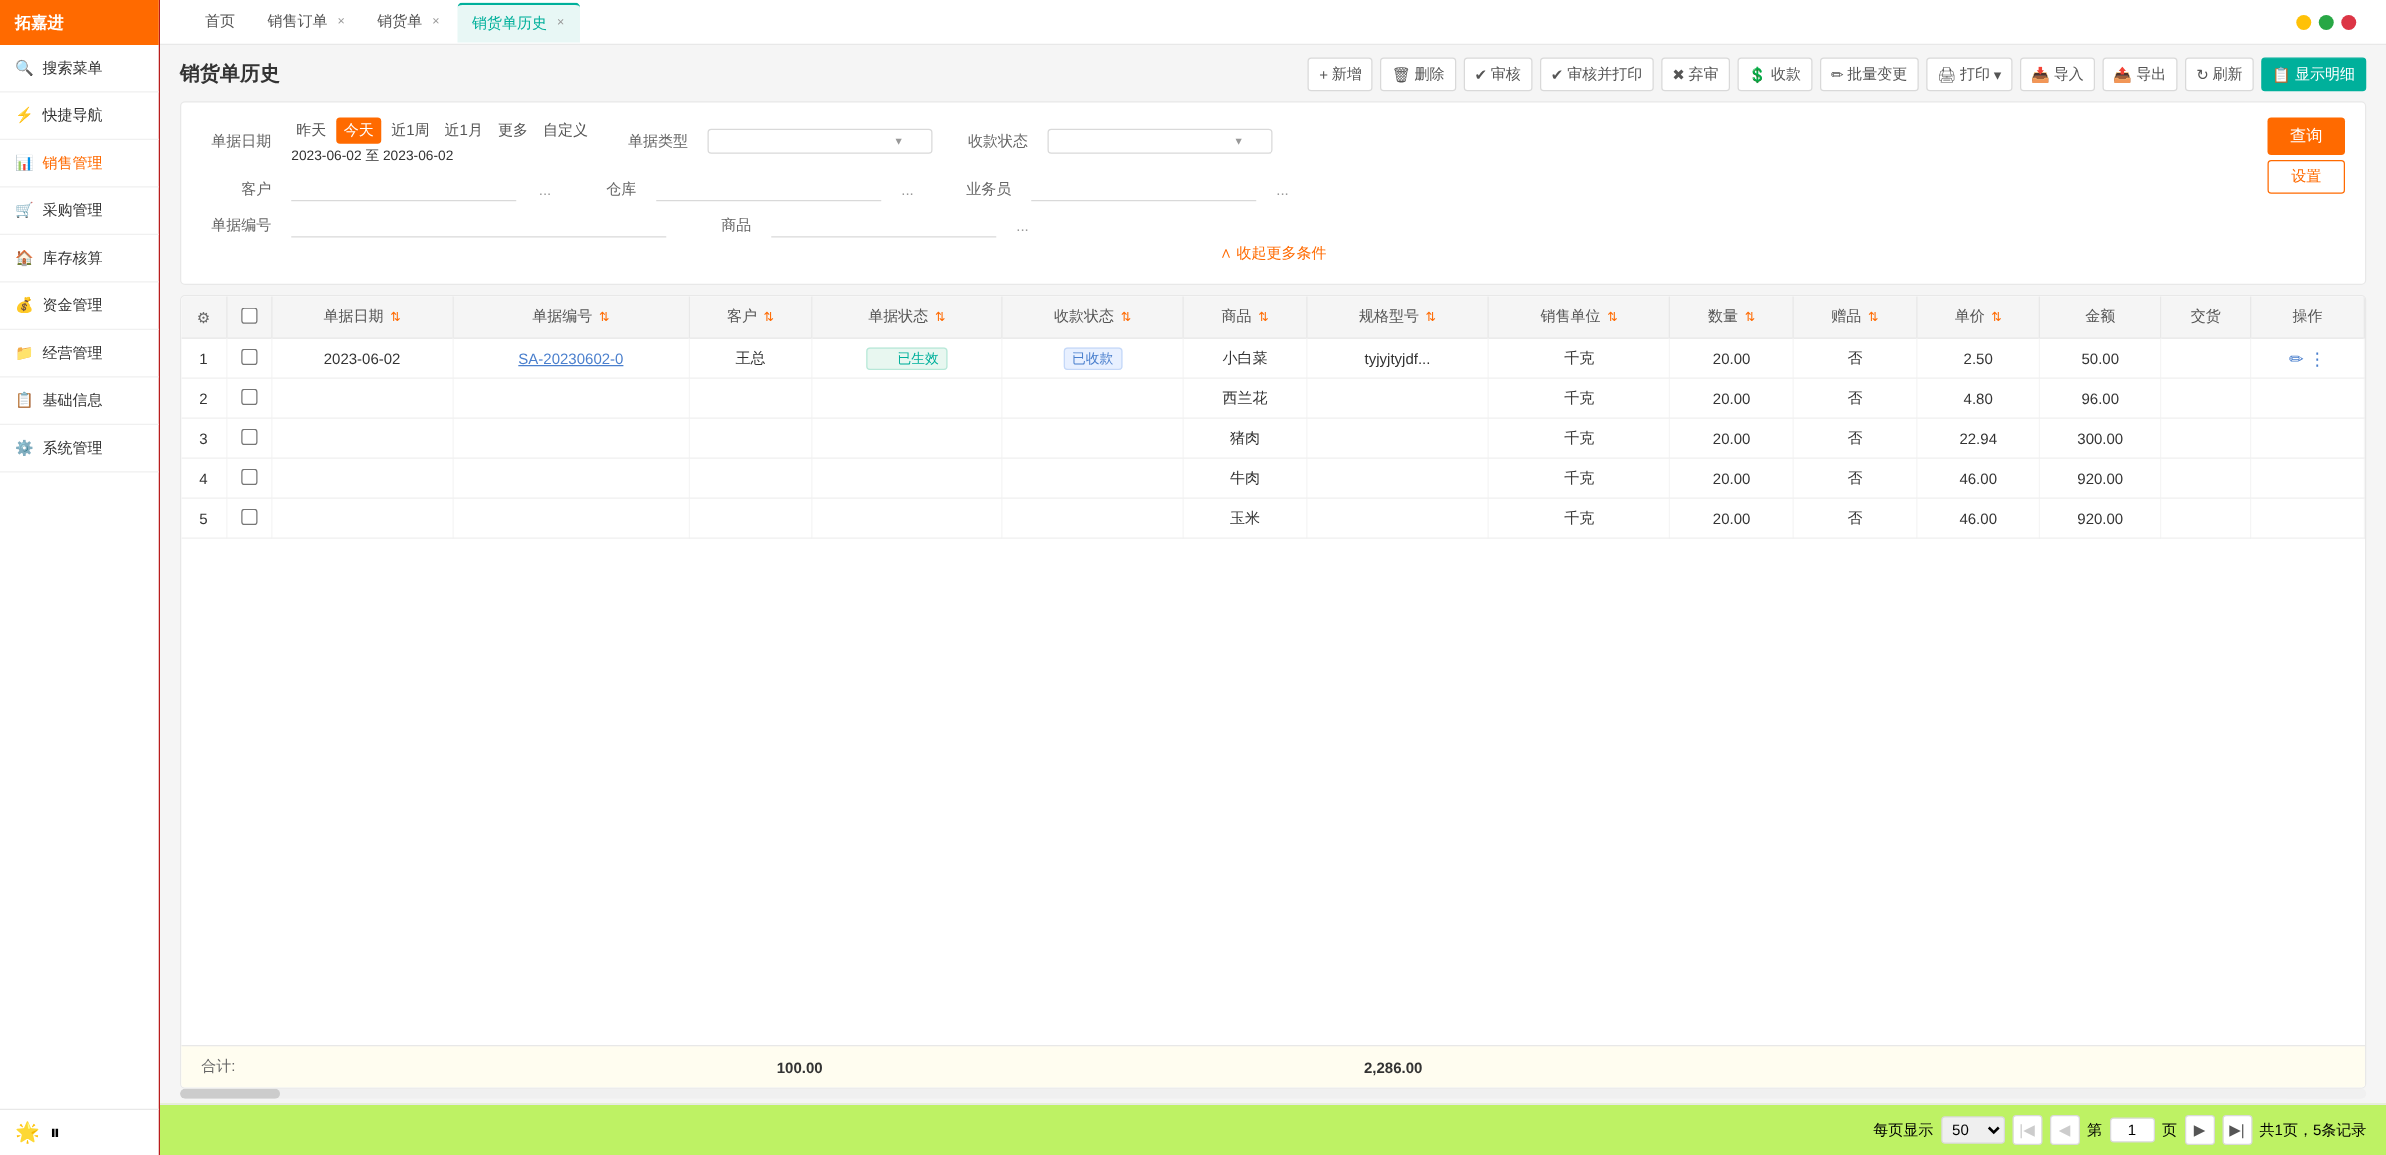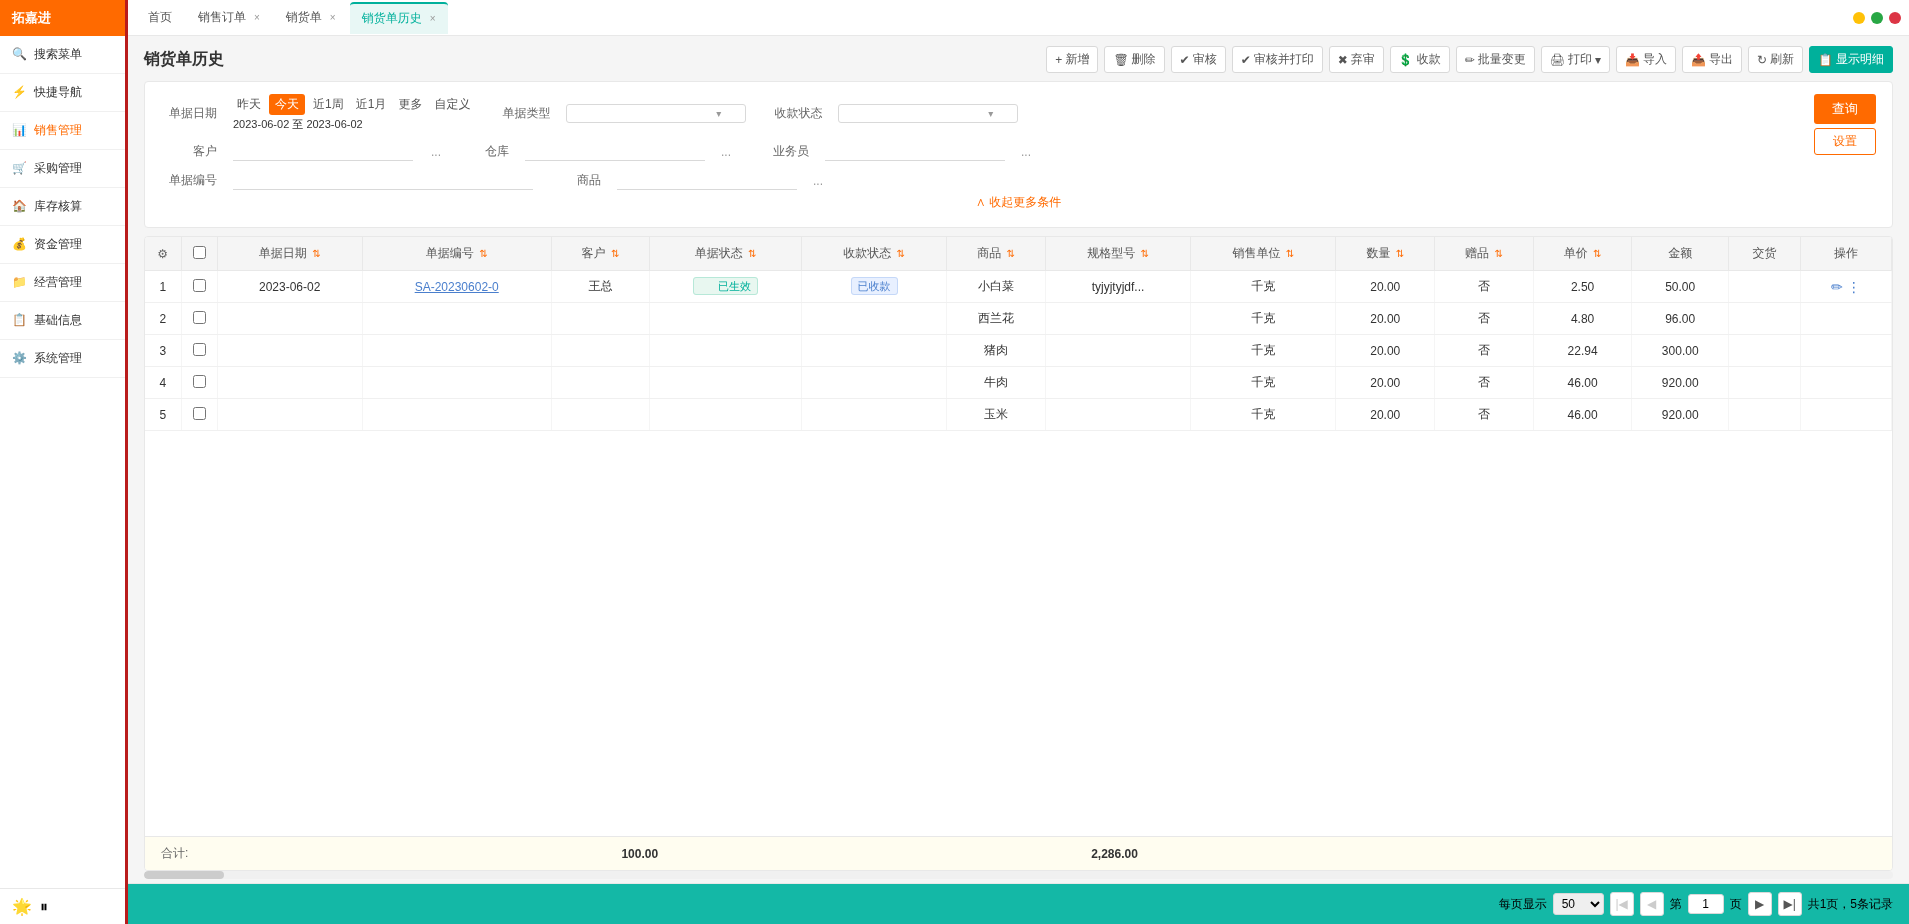--- a/index.html
+++ b/index.html
@@ -2,21 +2,21 @@
 <html><head>
   <meta charset="utf-8">
   <style>
     * { box-sizing: border-box; margin: 0; padding: 0; font-family: 'Microsoft YaHei', Arial, sans-serif; font-size: 12px; }
     body { display: flex; height: 924px; overflow: hidden; background: #f5f5f5; }
     
     
     .sidebar {
       width: 128px;
       background: #fff;
-      border-right: 3px solid #b91c1c;
+      border-right: 1px solid #b91c1c;
       display: flex;
       flex-direction: column;
       height: 100%;
       flex-shrink: 0;
     }
     .sidebar-logo {
       background: #ff6a00;
       color: #fff;
       padding: 8px 12px;
       font-size: 13px;
@@ -53,21 +53,21 @@
       overflow: hidden;
     }
 
     
     .tab-bar {
       background: #fff;
       border-bottom: 1px solid #e8e8e8;
       display: flex;
       align-items: center;
       height: 36px;
-      padding: 0 8px;
+      padding: 0 24px;
       gap: 2px;
       flex-shrink: 0;
     }
     .tab {
       padding: 4px 12px;
       border-radius: 4px 4px 0 0;
       cursor: pointer;
       color: #555;
       display: flex;
       align-items: center;
@@ -285,21 +285,21 @@
     }
     .footer-label { color: #666; }
     .footer-val { font-weight: bold; color: #333; margin-left: 4px; }
 
     
     .pagination {
       display: flex;
       align-items: center;
       justify-content: flex-end;
       padding: 8px 16px;
-      background: #14b8a6;
+      background: #bef264;
       border-top: 1px solid #e8e8e8;
       gap: 6px;
       flex-shrink: 0;
     }
     .page-size-select {
       border: 1px solid #d9d9d9;
       border-radius: 3px;
       padding: 2px 4px;
     }
     .page-btn {

